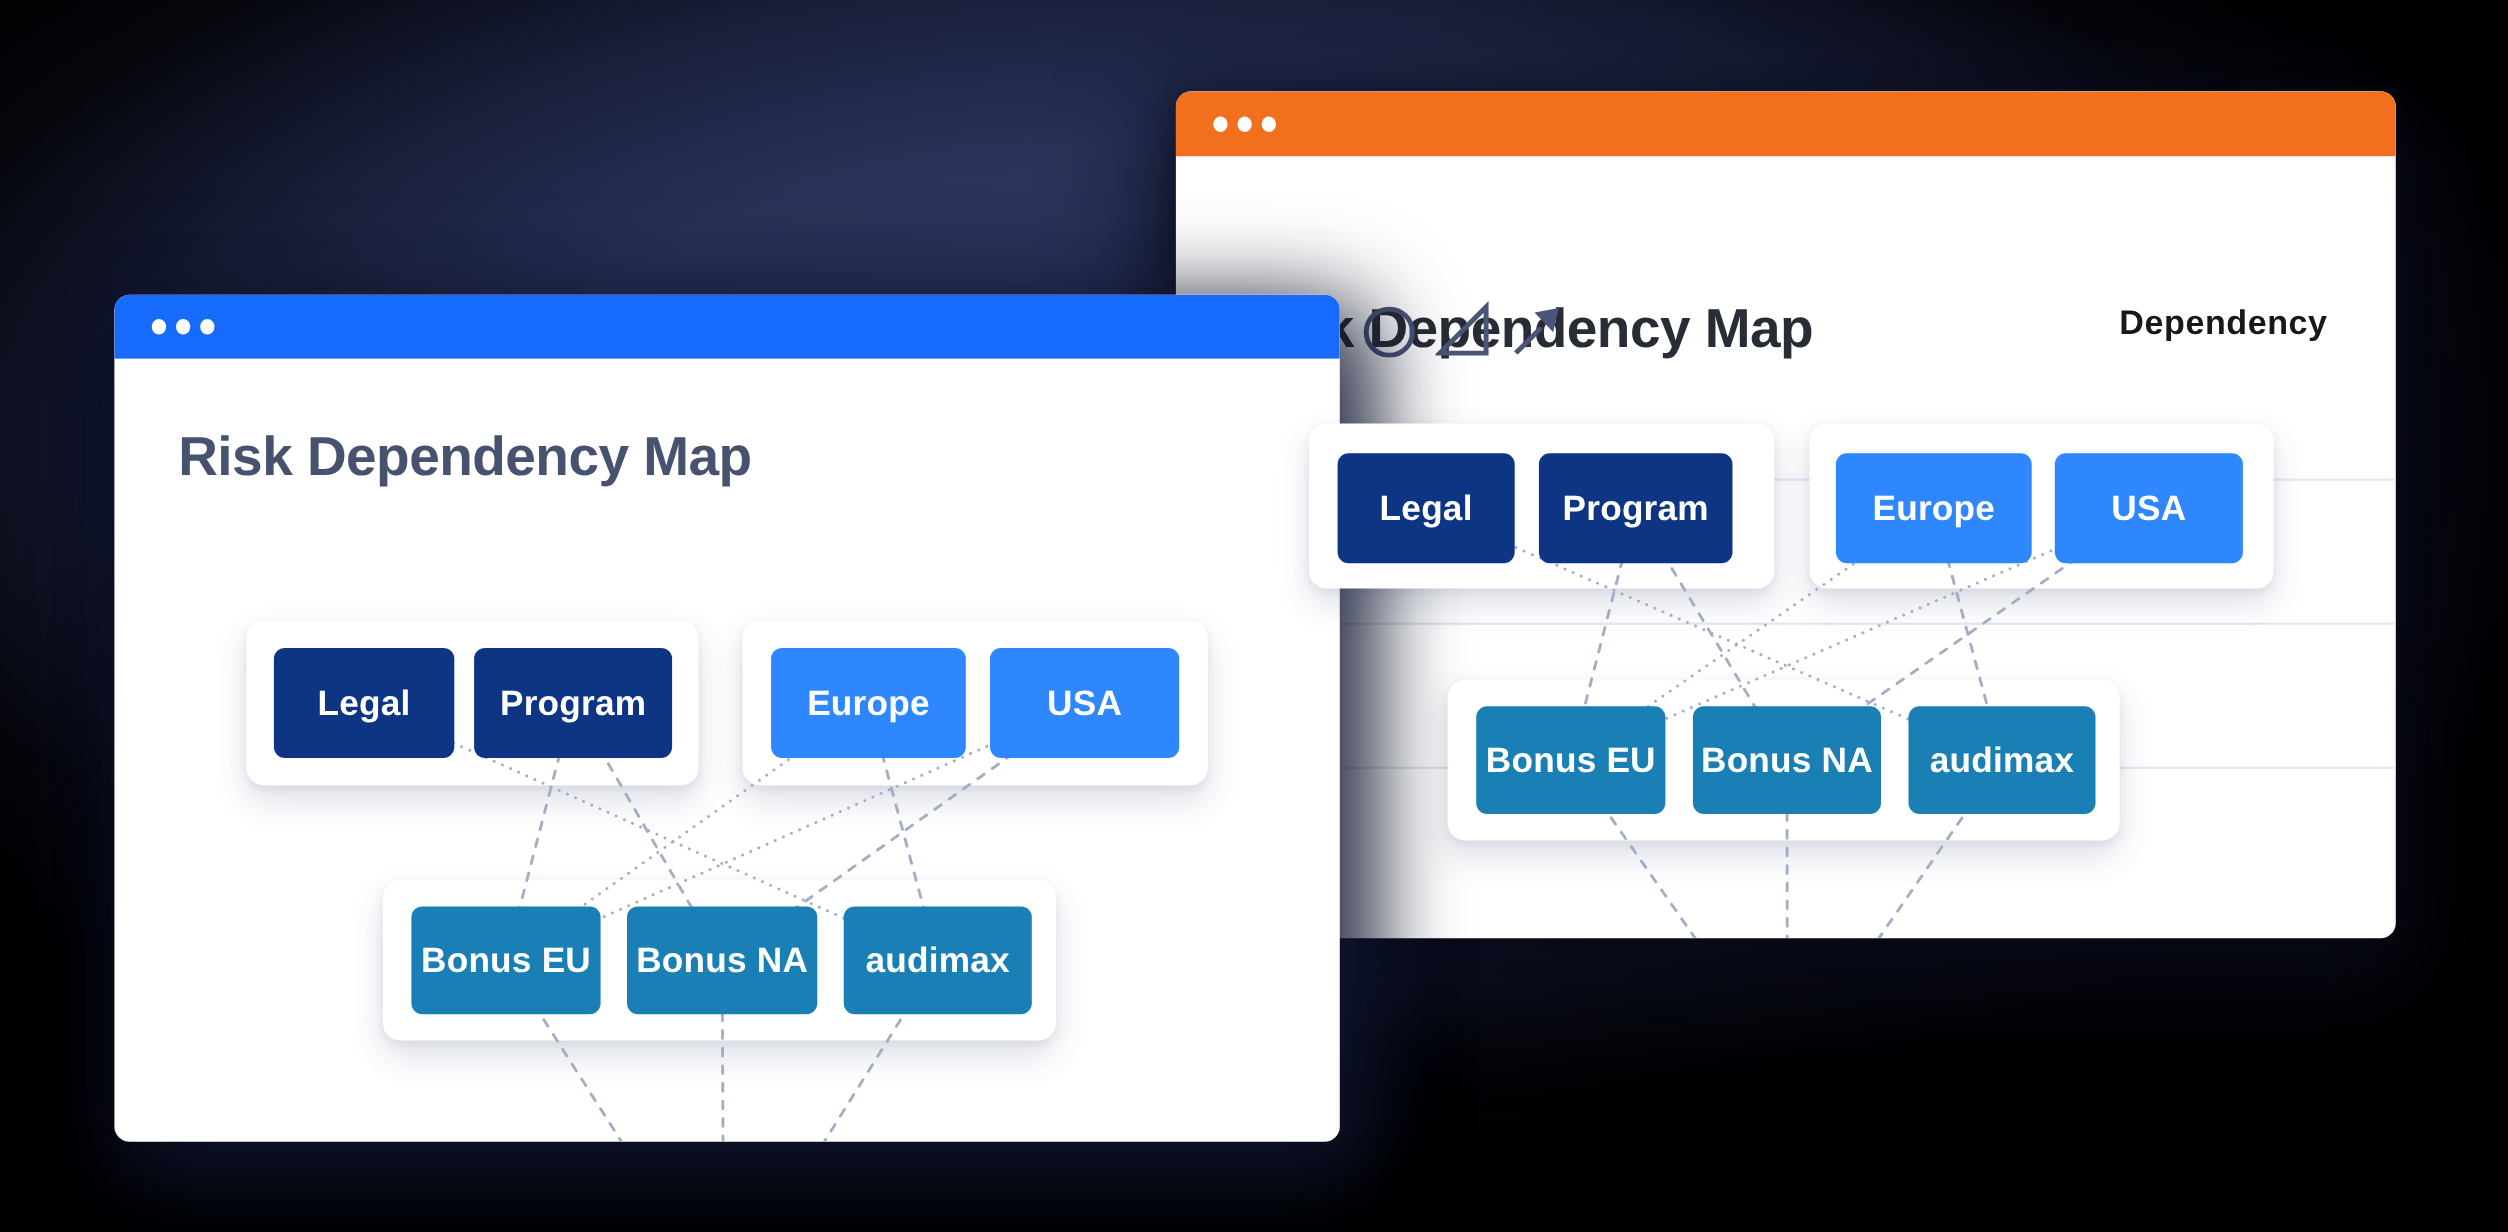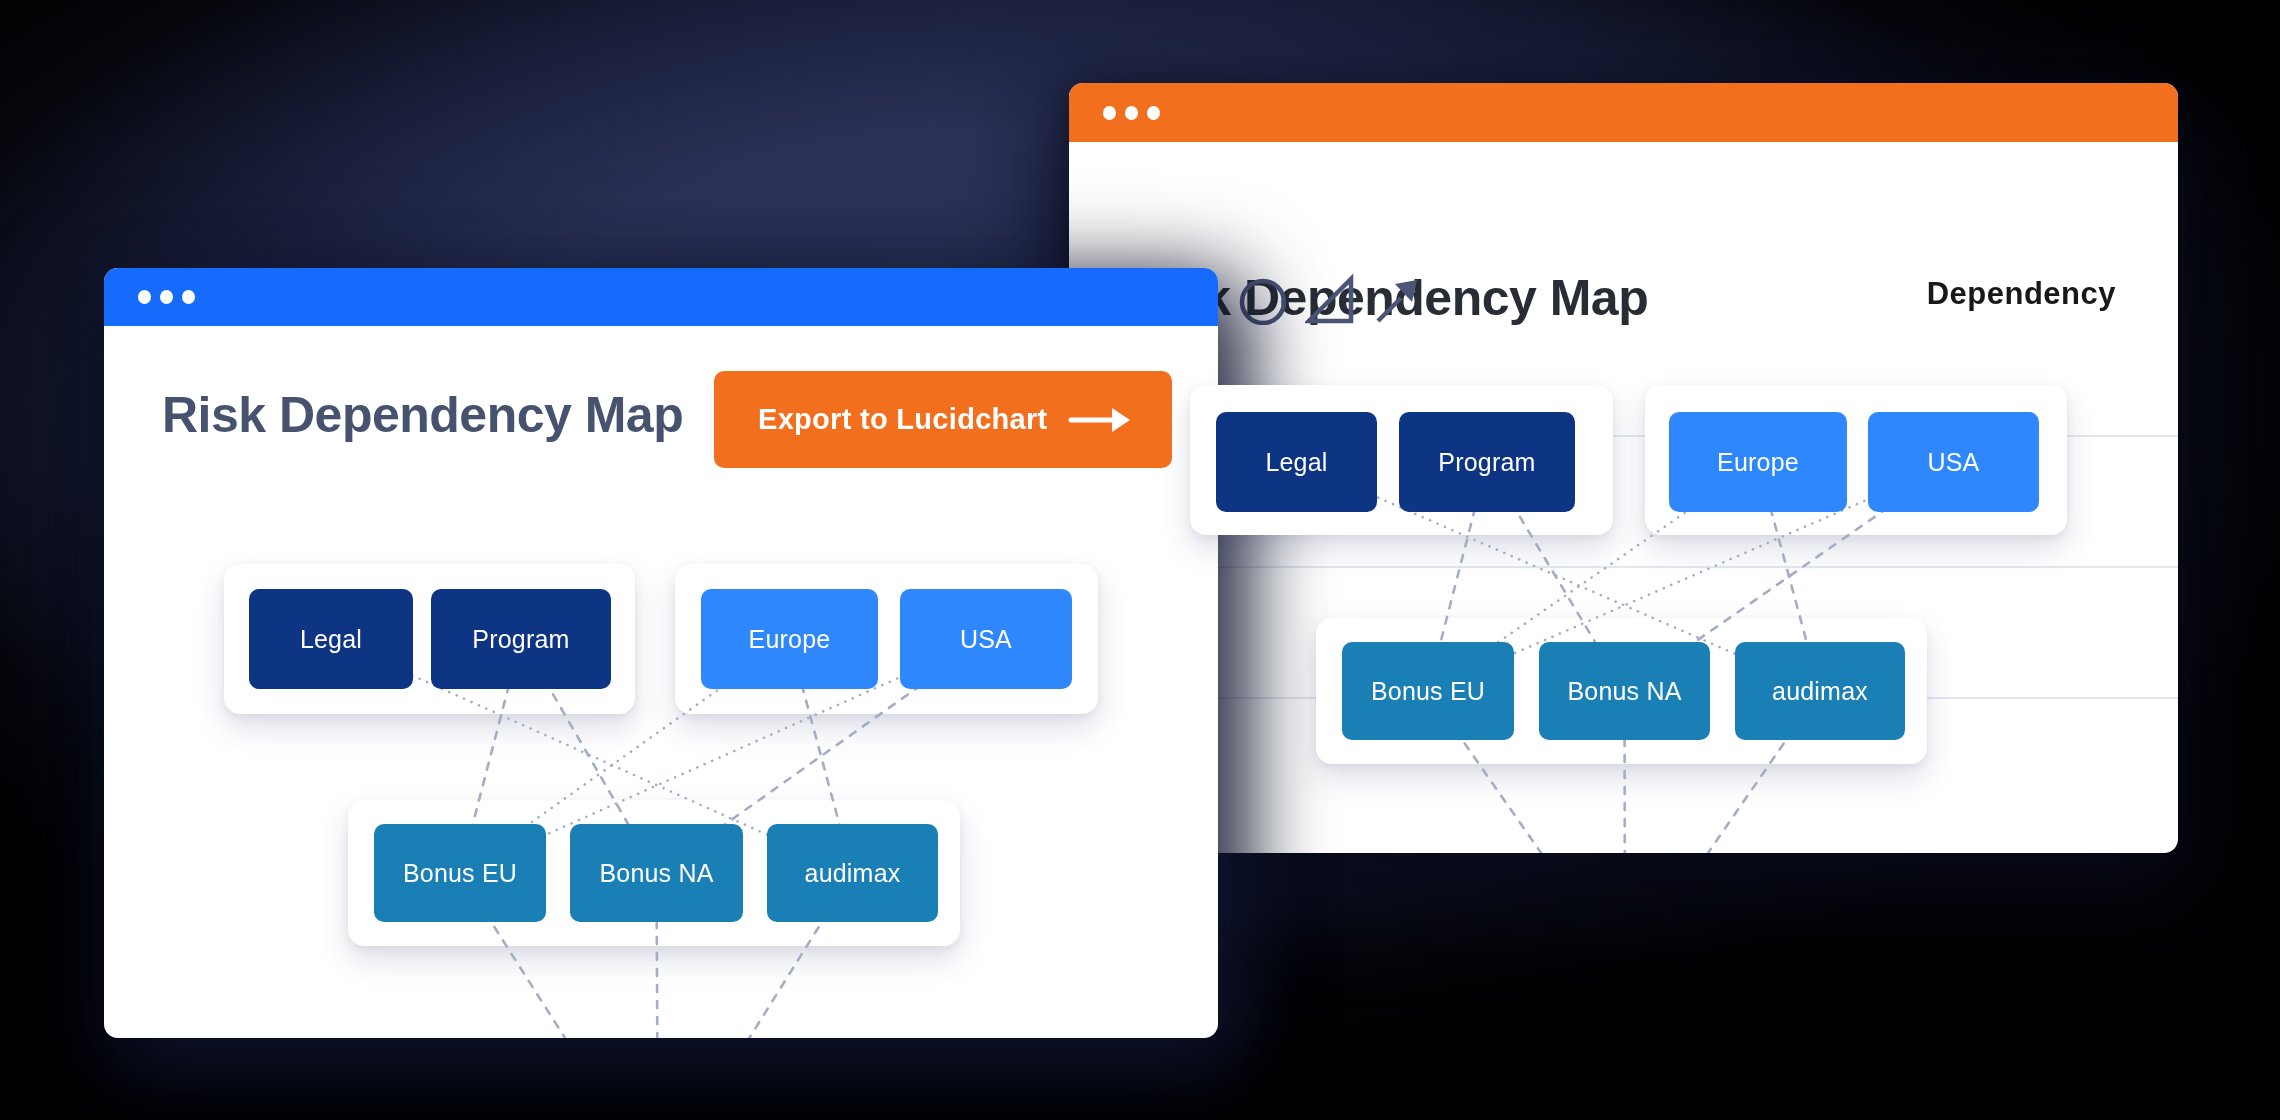--- a/index.html
+++ b/index.html
@@ -42,21 +42,21 @@
   .front .cardB{left:571px;top:296px;width:423px;height:150px;}
   .front .cardC{left:244px;top:532px;width:612px;height:146px;}
   
   .edges{position:absolute;left:0;top:0;z-index:2;pointer-events:none;}
   .edges line{stroke:#a4adc4;stroke-width:2.6;stroke-linecap:round;}
   .edges line.dotted{stroke-dasharray:0.1 8;}
   .edges line.dashed{stroke-dasharray:7 9;}
   
   .node{position:absolute;z-index:3;border-radius:10px;color:#fff;
         display:flex;align-items:center;justify-content:center;
-        font-size:25px;font-weight:400;letter-spacing:.2px;cursor:default;}
+        font-size:32px;font-weight:700;letter-spacing:.2px;cursor:default;}
   .front .n-legal   {left:145px;top:321px;width:164px;height:100px;}
   .front .n-program {left:327px;top:321px;width:180px;height:100px;}
   .front .n-europe  {left:597px;top:321px;width:177px;height:100px;}
   .front .n-usa     {left:796px;top:321px;width:172px;height:100px;}
   .front .n-bonus_eu{left:270px;top:556px;width:172px;height:98px;}
   .front .n-bonus_na{left:466px;top:556px;width:173px;height:98px;}
   .front .n-audimax {left:663px;top:556px;width:171px;height:98px;}
   .back .n-legal   {left:147px;top:329px;width:161px;height:100px;}
   .back .n-program {left:330px;top:329px;width:176px;height:100px;}
   .back .n-europe  {left:600px;top:329px;width:178px;height:100px;}
@@ -133,27 +133,20 @@
 
   <section class="window front">
     <div class="titlebar">
       <span class="dot"></span>
       <span class="dot"></span>
       <span class="dot"></span>
     </div>
 
     <h1 class="title">Risk Dependency Map</h1>
 
-    <button class="export-btn">
-      <span>Export to Lucidchart</span>
-      <svg width="64" height="30" viewBox="0 0 64 30">
-        <line x1="3" y1="15" x2="48" y2="15" stroke="#fff" stroke-width="5" stroke-linecap="round"></line>
-        <path d="M44 3 L62 15 L44 27 Z" fill="#fff"></path>
-      </svg>
-    </button>
 
     <div class="card cardA"></div>
     <div class="card cardB"></div>
     <div class="card cardC"></div>
 
     <svg class="edges" width="1114" height="770">
         <line x1="227" y1="371" x2="748.5" y2="605" class="dotted" stroke="#a4adc4"></line>
         <line x1="417" y1="371" x2="356" y2="605" class="dashed" stroke="#a4adc4"></line>
         <line x1="417" y1="371" x2="552.5" y2="605" class="dashed" stroke="#a4adc4"></line>
         <line x1="685.5" y1="371" x2="356" y2="605" class="dotted" stroke="#a4adc4"></line>

